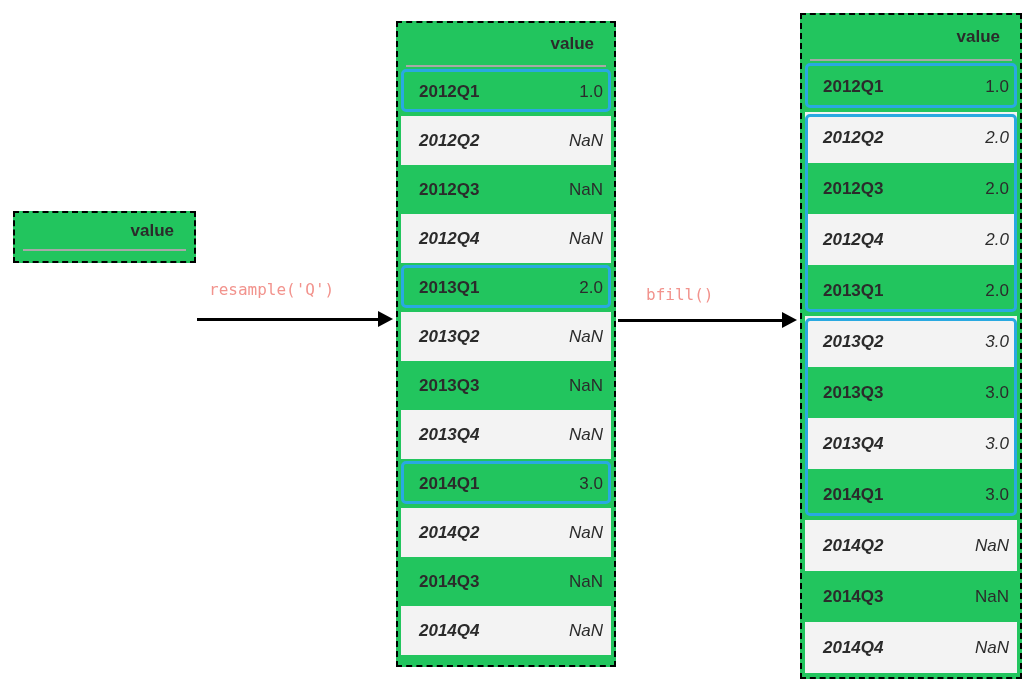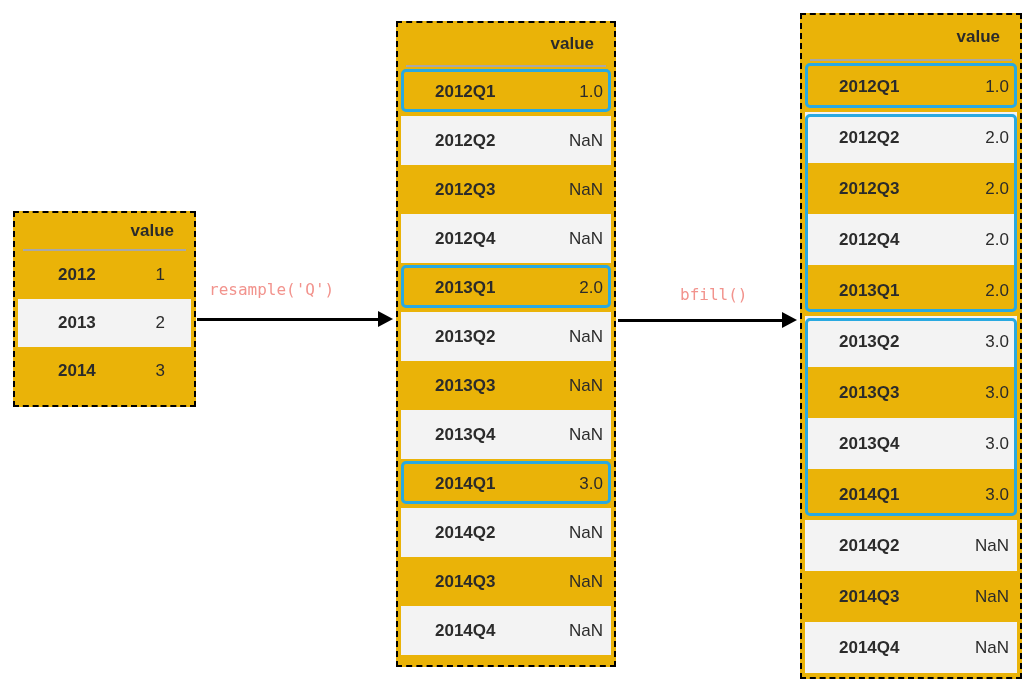--- a/index.html
+++ b/index.html
@@ -19,21 +19,21 @@
     position:relative;
     width:1026px;
     height:688px;
     background:#fff;
     overflow:hidden;
   }
   
   .df{
     position:absolute;
     border:2px dashed #000;
-    background:#eab308;
+    background:#22c55e;
   }
   .df .hdr{
     display:flex;
     align-items:center;
     justify-content:flex-end;
     font-weight:bold;
     font-size:17px;
     padding-right:20px;
   }
   .df .rule{
@@ -42,24 +42,24 @@
   }
   .df .rows{
     position:relative;
     margin:0 3px;
   }
   .df .row{
     display:flex;
     align-items:center;
     font-size:17px;
   }
-  .df .row.striped{background:var(--stripe);}
+  .df .row.striped{background:var(--stripe);font-style:italic;}
   .df .idx{
     font-weight:bold;
-    padding-left:34px;
+    padding-left:18px;
   }
   .df .val{
     margin-left:auto;
     padding-right:8px;
   }
   .hl-box{
     position:absolute;
     left:0;
     right:0;
     border:3.5px solid var(--hl);
@@ -105,46 +105,32 @@
     color:var(--code);
     white-space:nowrap;
   }
   .a1{left:197px;top:318px;width:196px;}
   .a1 .shaft{width:182px;}
   .a1 .head{left:181px;}
   .a2{left:618px;top:319px;width:179px;}
   .a2 .shaft{width:165px;}
   .a2 .head{left:164px;}
   .l1{left:209px;top:280px;}
-  .l2{left:680px;top:285px;}
+  .l2{left:646px;top:285px;}
 </style>
 </head>
 <body>
 
 <div class="canvas">
 
   <div class="df t-left">
     <div class="hdr">
       <span>value</span>
     </div>
     <div class="rule"></div>
-    <div class="rows">
-        <div class="row">
-          <span class="idx">2012</span>
-          <span class="val">1</span>
-        </div>
-        <div class="row striped">
-          <span class="idx">2013</span>
-          <span class="val">2</span>
-        </div>
-        <div class="row">
-          <span class="idx">2014</span>
-          <span class="val">3</span>
-        </div>
-      </div>
   </div>
 
   <span class="code-label l1">resample('Q')</span>
   <div class="arrow a1">
     <div class="shaft"></div>
     <div class="head"></div>
   </div>
 
   <div class="df t-middle">
     <div class="hdr">

